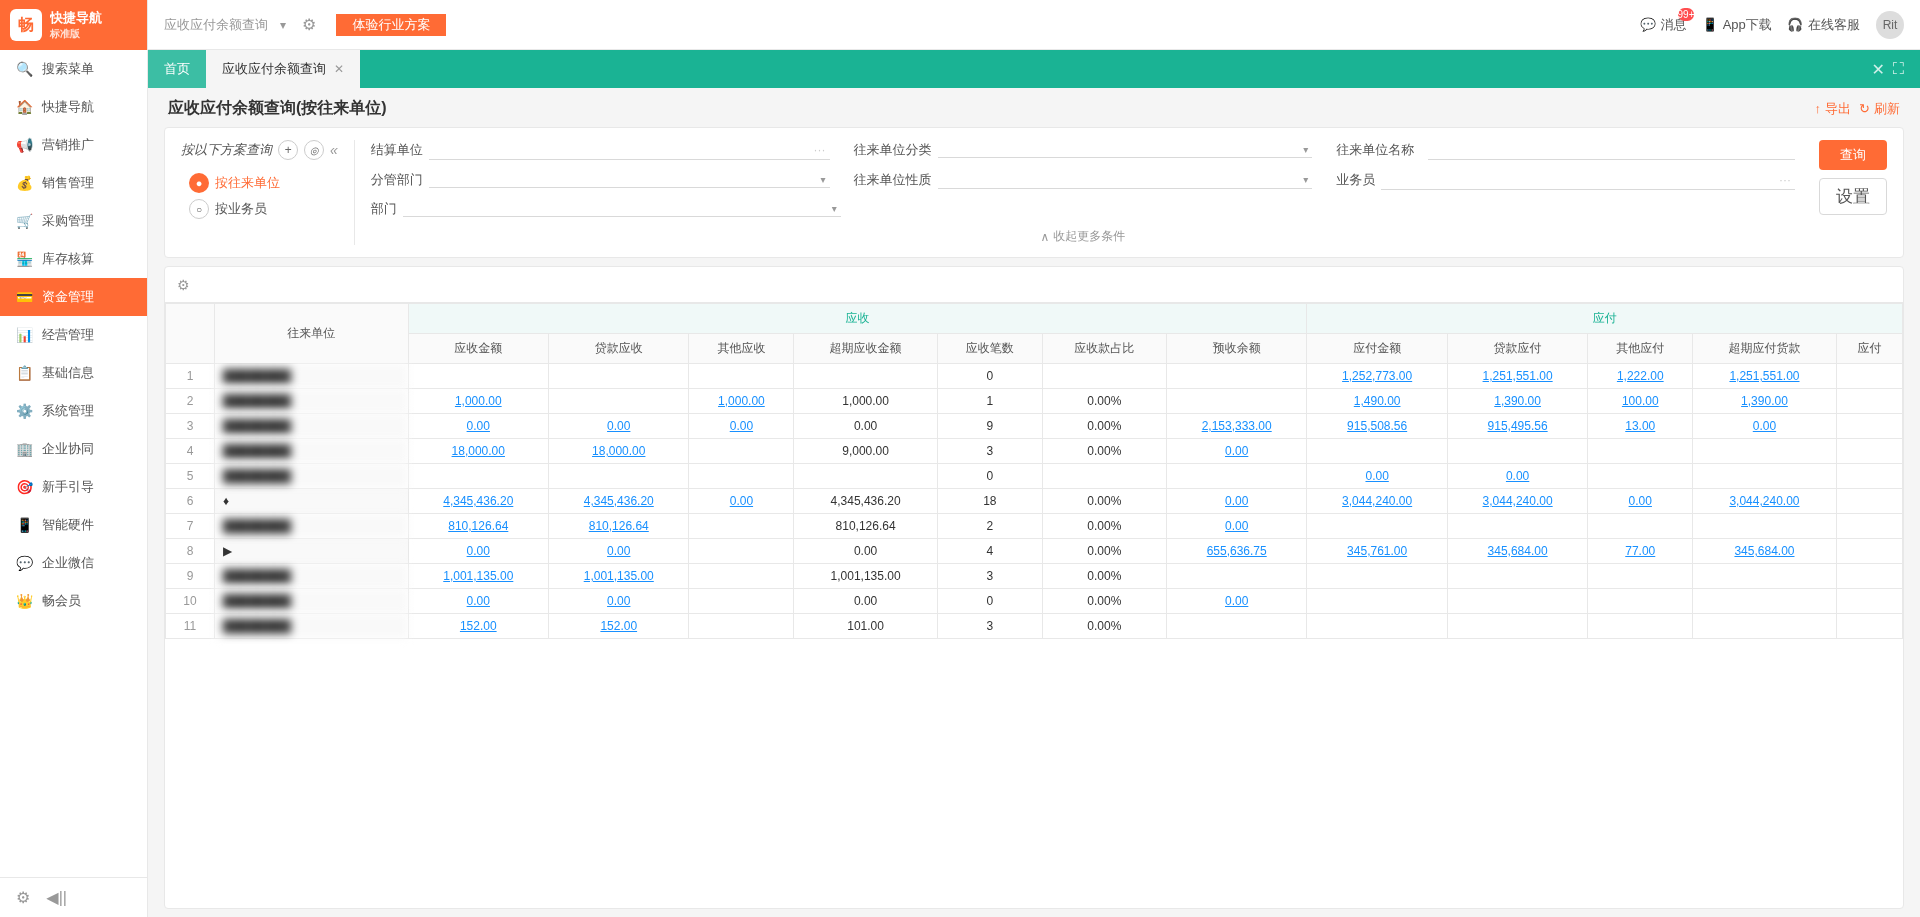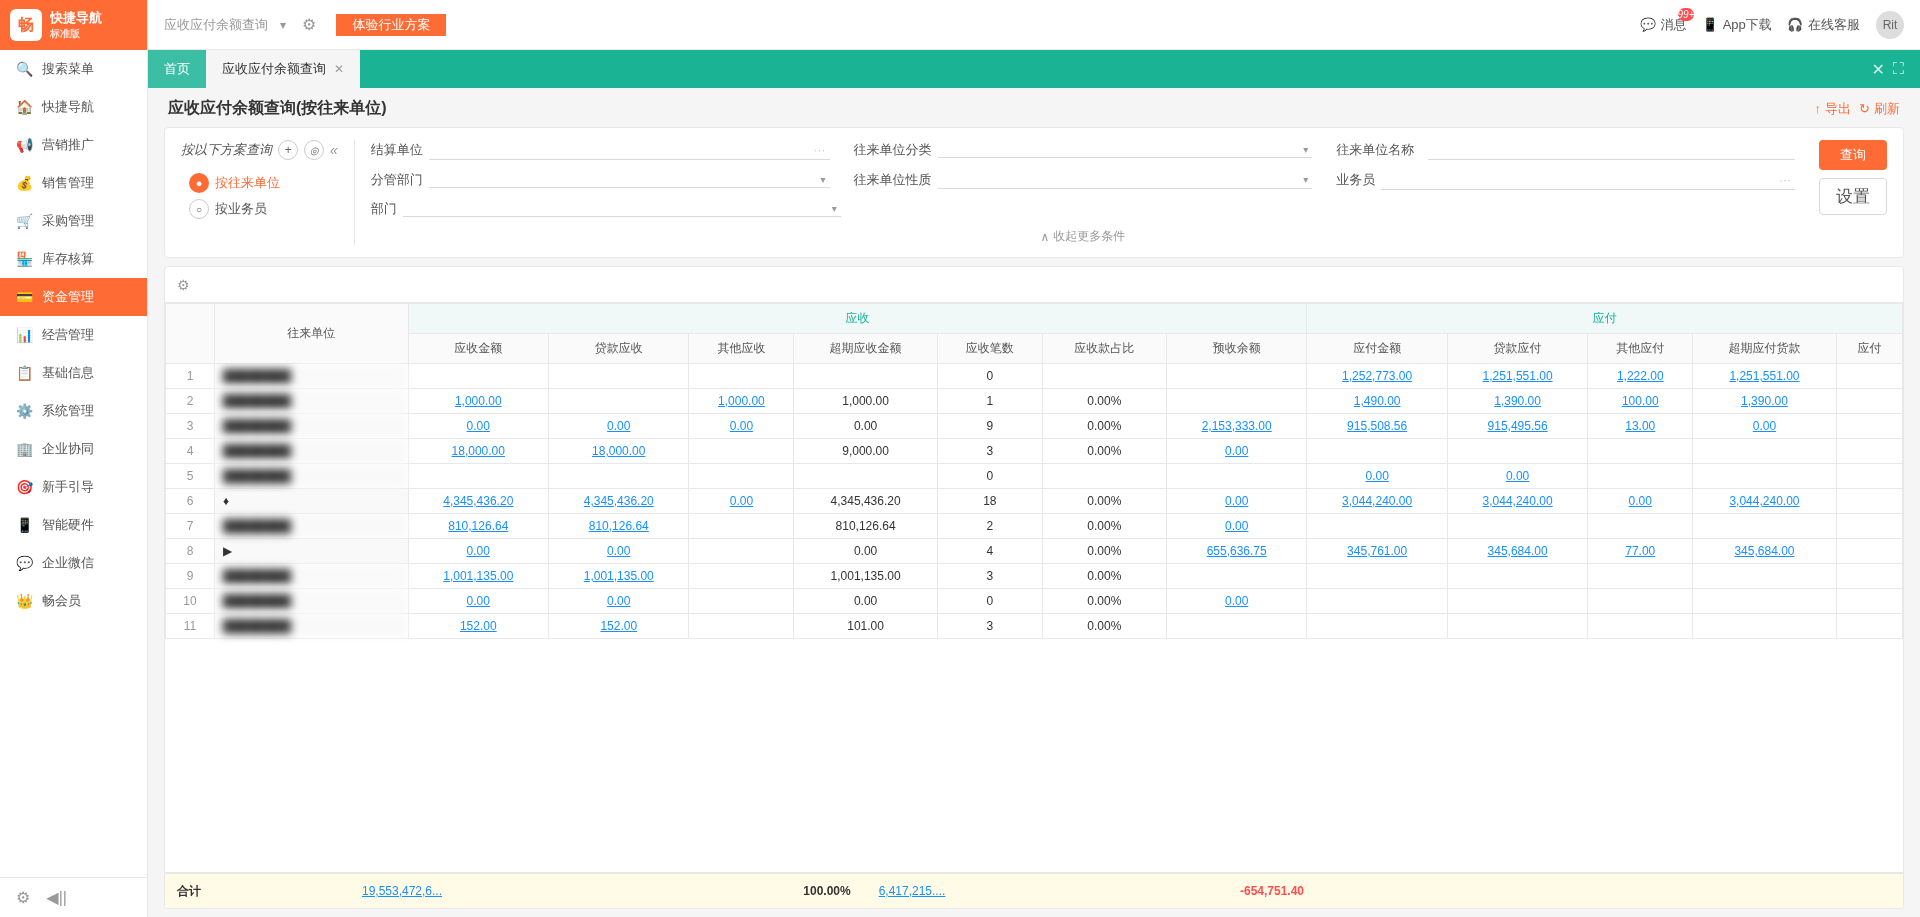--- a/index.html
+++ b/index.html
@@ -25,21 +25,21 @@
     .main { flex: 1; display: flex; flex-direction: column; overflow: hidden; }
 
     
     .topbar { height: 50px; background: #fff; border-bottom: 1px solid #e8e8e8; display: flex; align-items: center; padding: 0 16px; gap: 12px; }
     .topbar .tb-breadcrumb { color: #999; font-size: 13px; display: flex; align-items: center; gap: 4px; }
     .topbar .tb-arrow { color: #999; }
     .topbar .tb-gear { color: #999; font-size: 16px; cursor: pointer; margin-left: 4px; }
     .topbar .tb-solution-btn { background: #ff6b35; color: white; border: none; padding: 2px 16px; border-radius: 0; font-size: 13px; cursor: pointer; margin-left: 8px; }
     .topbar .tb-right { margin-left: auto; display: flex; align-items: center; gap: 16px; }
     .topbar .tb-msg { display: flex; align-items: center; gap: 4px; color: #555; font-size: 13px; cursor: pointer; position: relative; }
-    .topbar .tb-badge { background: #ff4d4f; color: white; font-size: 10px; border-radius: 10px; padding: 1px 0; position: absolute; top: -8px; right: -8px; font-style: italic; }
+    .topbar .tb-badge { background: #ff4d4f; color: white; font-size: 10px; border-radius: 10px; padding: 1px 0; position: absolute; top: -8px; right: -8px; }
     .topbar .tb-app { display: flex; align-items: center; gap: 4px; color: #555; font-size: 13px; cursor: pointer; }
     .topbar .tb-service { display: flex; align-items: center; gap: 4px; color: #555; font-size: 13px; cursor: pointer; }
     .topbar .tb-avatar { width: 28px; height: 28px; border-radius: 50%; background: #ddd; display: flex; align-items: center; justify-content: center; font-size: 12px; color: #666; }
 
     
     .tabbar { height: 38px; background: #1ab394; display: flex; align-items: center; padding: 0 0 0 0; }
     .tabbar .tab { padding: 0 16px; height: 38px; display: flex; align-items: center; cursor: pointer; color: rgba(255,255,255,0.8); font-size: 13px; position: relative; }
     .tabbar .tab.home { background: rgba(255,255,255,0.15); color: white; }
     .tabbar .tab.active { background: #f5f5f5; color: #333; }
     .tabbar .tab .tab-close { margin-left: 8px; color: #999; font-size: 12px; cursor: pointer; }
@@ -528,29 +528,15 @@
                 <td></td>
                 <td></td>
                 <td></td>
                 <td></td>
                 <td></td>
               </tr>
             </tbody>
         </table>
       </div>
 
-      <div style="height:36px; background:#fffbe6; border-top:2px solid #e8e8e8; display:flex; align-items:center; padding:0 12px; font-size:12px;">
-        <div style="min-width:180px; font-weight:bold;">合计</div>
-        <div style="min-width:90px; text-align:center; color:#1890ff; text-decoration:underline; cursor:pointer;">19,553,472,6...</div>
-        <div style="min-width:90px; text-align:center;"></div>
-        <div style="min-width:90px; text-align:center;"></div>
-        <div style="min-width:90px; text-align:center;"></div>
-        <div style="min-width:70px; text-align:center;"></div>
-        <div style="min-width:80px; text-align:center; font-weight:bold;">100.00%</div>
-        <div style="min-width:90px; text-align:center; color:#1890ff; text-decoration:underline; cursor:pointer;">6,417,215....</div>
-        <div style="min-width:90px; text-align:center;"></div>
-        <div style="min-width:90px; text-align:center;"></div>
-        <div style="min-width:90px; text-align:center;"></div>
-        <div style="min-width:90px; text-align:center; color:#ff4d4f; font-weight:bold;">-654,751.40</div>
-      </div>
     </div>
   </div>
 </div>
 
 </body></html>

